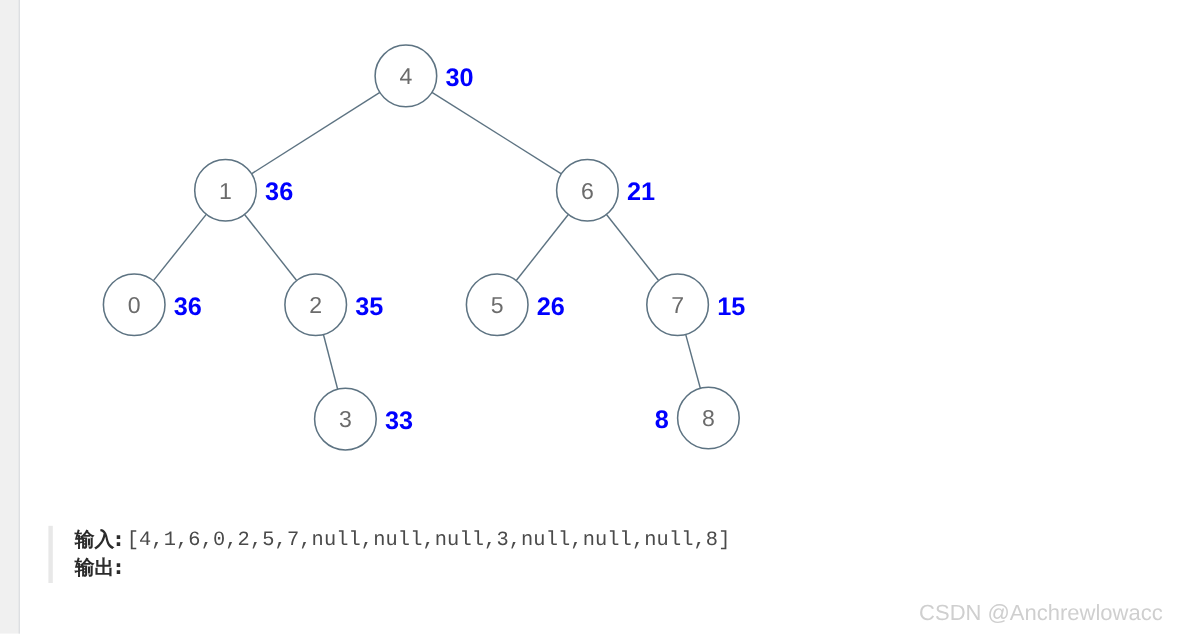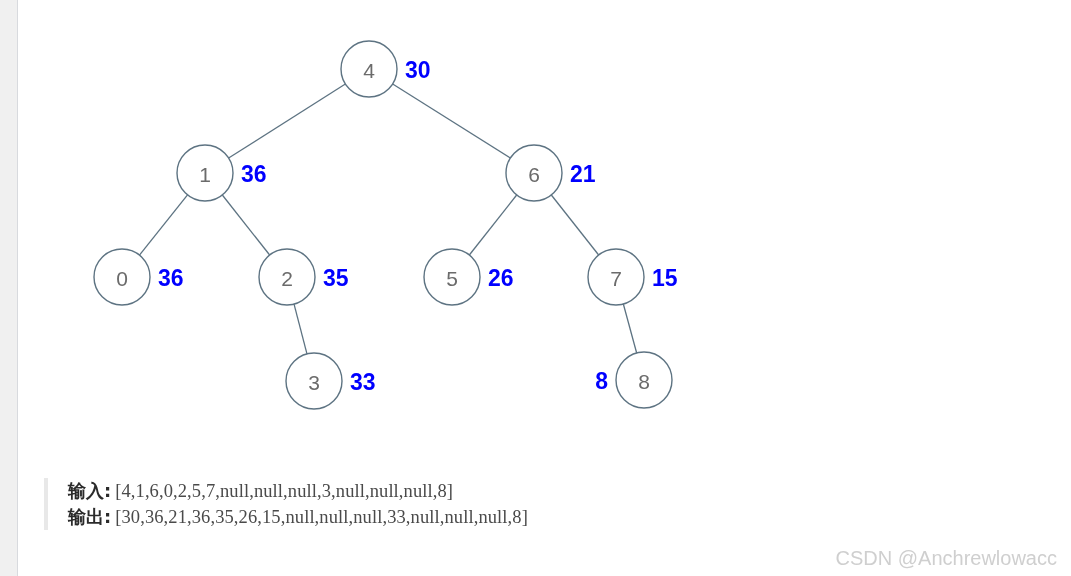--- a/index.html
+++ b/index.html
@@ -92,21 +92,21 @@
     padding: 0;
   }
   .io-key {
     font-family: "DejaVu Sans", sans-serif;
     font-size: 18px;
     font-weight: bold;
     color: #2b2b2b;
     margin-right: 4px;
   }
   .io-val {
-    font-family: Liberation Serif, serif;
+    font-family: Liberation Mono, monospace;
     font-size: 18.5px;
     color: #4a4a4a;
     letter-spacing: 0.1px;
   }
   
   .watermark {
     position: absolute;
     right: 14px;
     bottom: 6px;
     font-family: "Liberation Sans", sans-serif;
@@ -184,19 +184,18 @@
     </svg>
   </div>
 
   <div class="io-block">
     <div class="io-line">
       <span class="io-key">输入:</span>
       <span class="io-val">[4,1,6,0,2,5,7,null,null,null,3,null,null,null,8]</span>
     </div>
     <div class="io-line">
       <span class="io-key">输出:</span>
-      <span class="io-val">[30,36,21,36,35,26,15,null,null,null,33,null,null,null,8]</span>
     </div>
   </div>
 
   <div class="watermark">CSDN @Anchrewlowacc</div>
 
 </div>
 
 </body></html>

